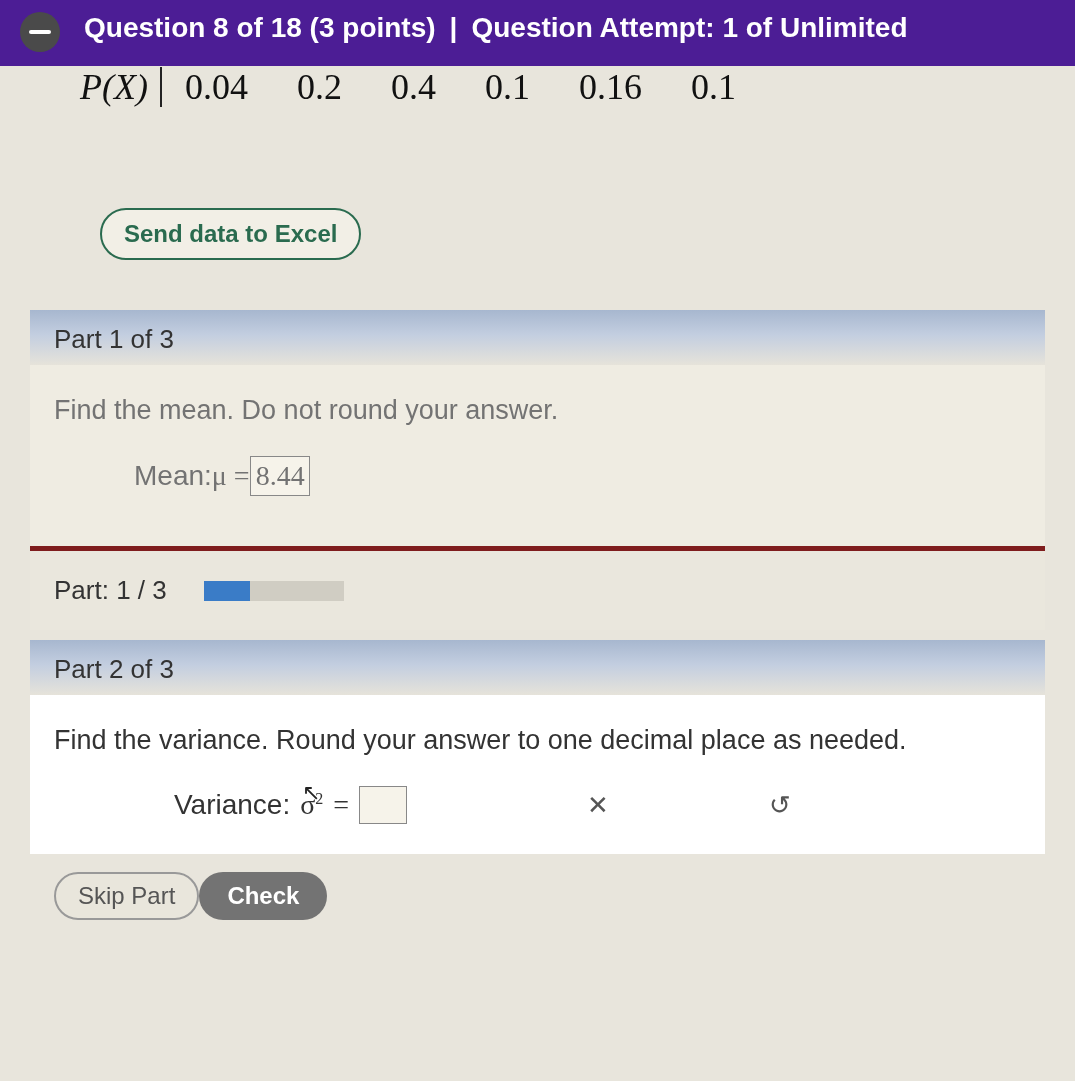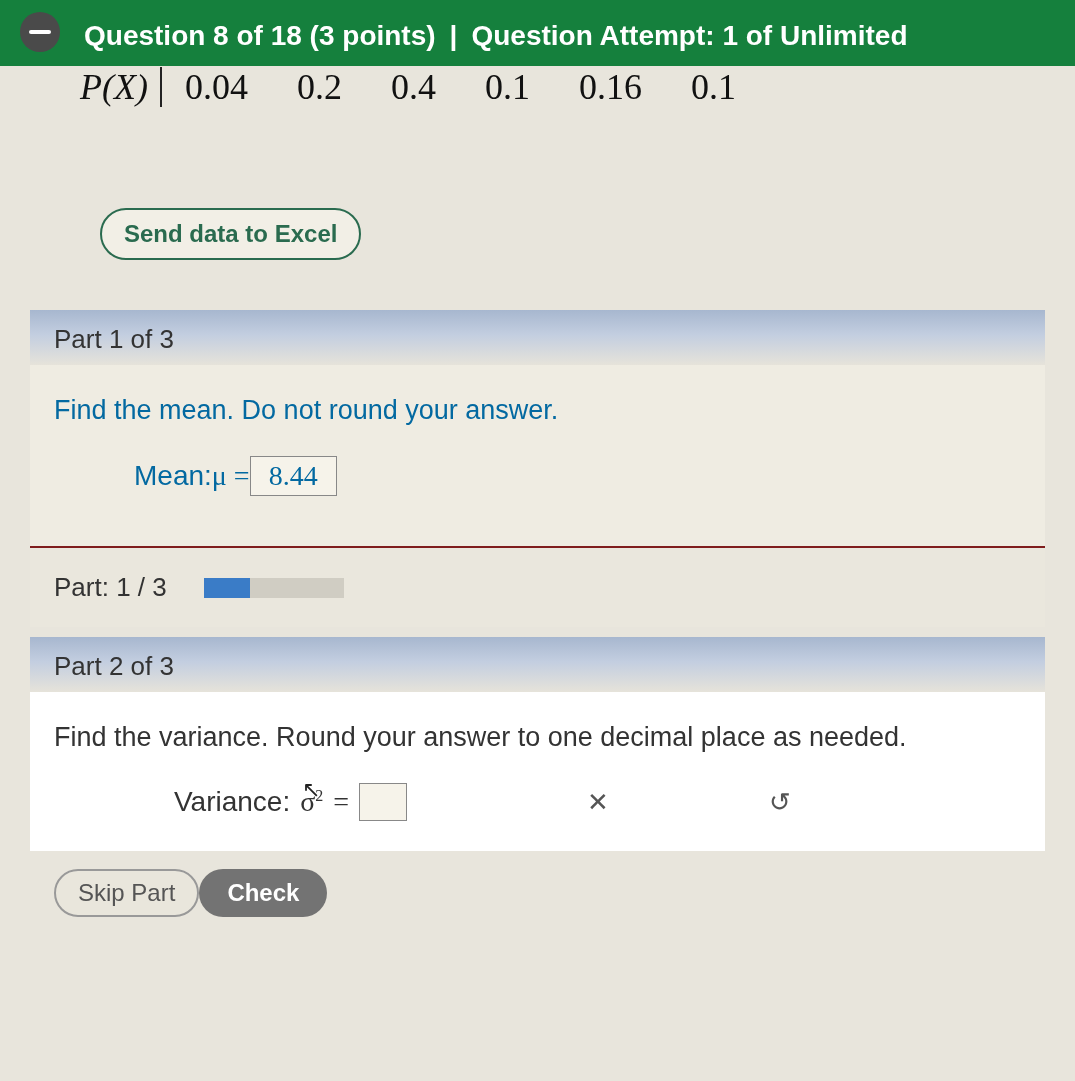--- a/index.html
+++ b/index.html
@@ -4,27 +4,27 @@
 <style>
   * { box-sizing: border-box; margin: 0; padding: 0; }
   body {
     font-family: Verdana, Geneva, sans-serif;
     background: #e8e5dc;
     width: 1075px;
     height: 1081px;
     overflow: hidden;
   }
   .header {
-    background: #15803d;
+    background: #4c1d95;
     color: #ffffff;
     padding: 12px 20px 14px 20px;
     font-size: 28px;
     font-weight: bold;
     display: flex;
-    align-items: flex-end;
+    align-items: flex-start;
   }
   .menu-icon {
     width: 40px;
     height: 40px;
     background: #4a4a4a;
     border-radius: 50%;
     display: flex;
     align-items: center;
     justify-content: center;
     margin-right: 24px;
@@ -75,42 +75,42 @@
     background: linear-gradient(to bottom, #a7b7cf 0%, #c3cee0 45%, #e6e3da 100%);
     padding: 14px 24px 10px 24px;
     font-size: 26px;
     color: #333;
     margin-top: 10px;
   }
   .part-body {
     background: #efece2;
     padding: 30px 24px 50px 24px;
     font-size: 27px;
-    color: #0369a1;
-    border-bottom: 2px solid #7f1d1d;
+    color: #737373;
+    border-bottom: 5px solid #7f1d1d;
   }
   .mean-row {
     margin: 30px 0 0 80px;
     font-size: 28px;
     display: flex;
     align-items: center;
     gap: 0;
   }
   .mean-row .mu {
     font-family: 'Times New Roman', serif;
   }
   .answer-box {
     border: 1px solid #888;
     background: #f6f3ea;
-    padding: 3px 18px;
+    padding: 3px 4px;
     font-family: 'Times New Roman', serif;
     font-size: 28px;
     min-width: 60px;
     display: inline-block;
-    text-align: left;
+    text-align: right;
   }
   .progress-row {
     padding: 24px 24px 24px 24px;
     font-size: 26px;
     color: #333;
     display: flex;
     align-items: center;
     gap: 37px;
     background: #eae7dd;
   }

